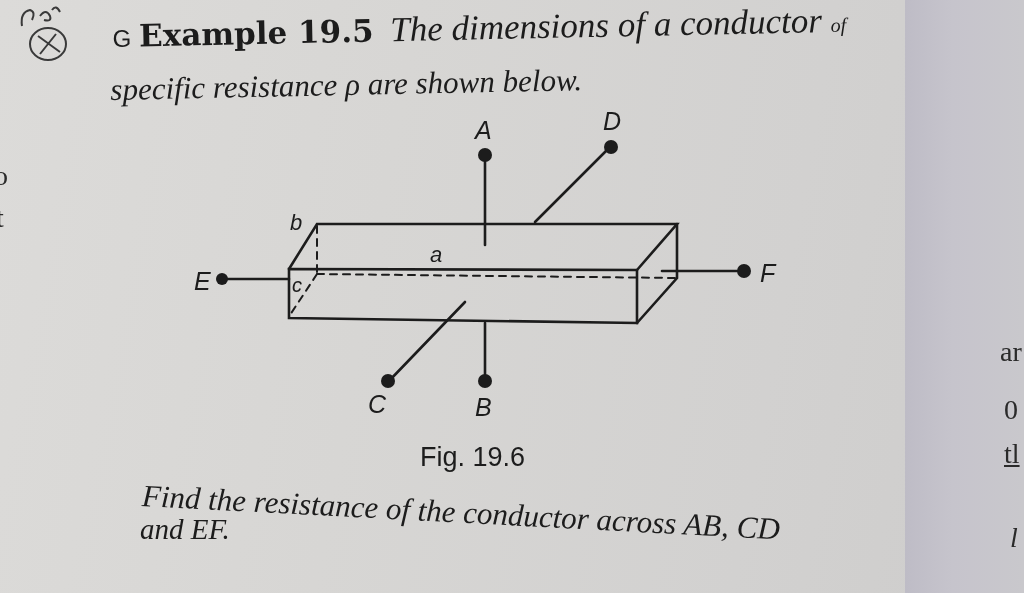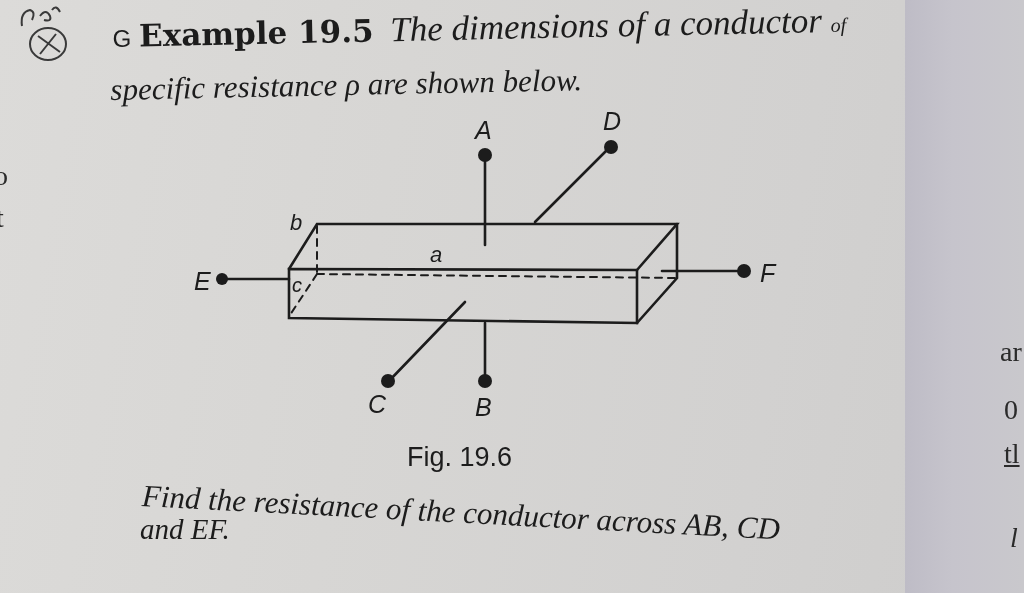--- a/index.html
+++ b/index.html
@@ -16,21 +16,21 @@
   .right-strip {
     position:absolute; left:905px; top:0; width:119px; height:593px;
     background:linear-gradient(90deg,#bebcc6 0%,#c6c4cc 40%,#c9c8cc 100%);
   }
   .abs { position:absolute; color:#1c1c1c; white-space:nowrap; }
   .title-line { left:112px; top:16px; font-size:35px; transform:rotate(-1.2deg); transform-origin:left top; }
   .title-line .bold { font-weight:bold; font-family:"DejaVu Serif", serif; font-size:31px; }
   .title-line .ital { font-style:italic; }
   .of-small { font-style:italic; font-size:20px; }
   .line2 { left:110px; top:72px; font-size:31px; font-style:italic; transform:rotate(-1.2deg); transform-origin:left top; }
-  .fig-caption { left:407px; top:442px; font-size:27px; font-family:"Liberation Sans", sans-serif; }
+  .fig-caption { left:420px; top:442px; font-size:27px; font-family:"Liberation Sans", sans-serif; }
   .question { left:143px; top:478px; font-size:31px; font-style:italic; transform:rotate(3deg); transform-origin:left top; }
   .question2 { left:140px; top:513px; font-size:29px; font-style:italic; }
   .margin-text { font-family:"Liberation Serif", serif; font-size:28px; color:#2a2a2a; }
   svg { position:absolute; left:0; top:0; }
   .lbl { font-family:"Liberation Sans", sans-serif; font-style:italic; font-size:25px; fill:#1c1c1c; }
 </style>
 </head>
 <body>
 
 <div class="page"></div>

